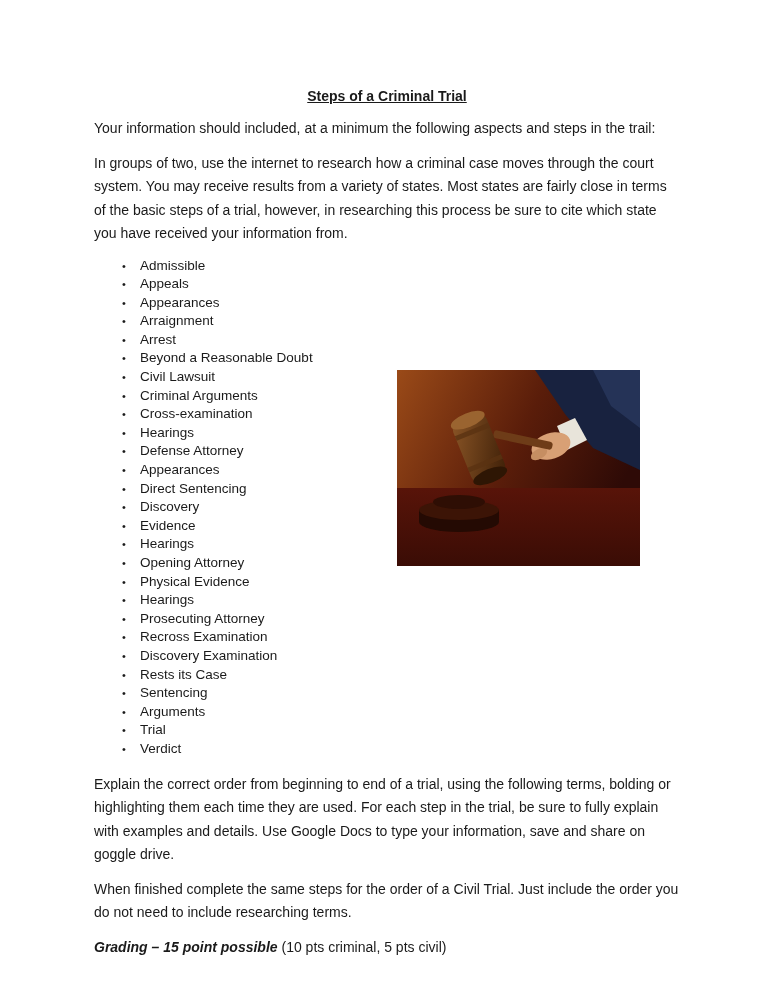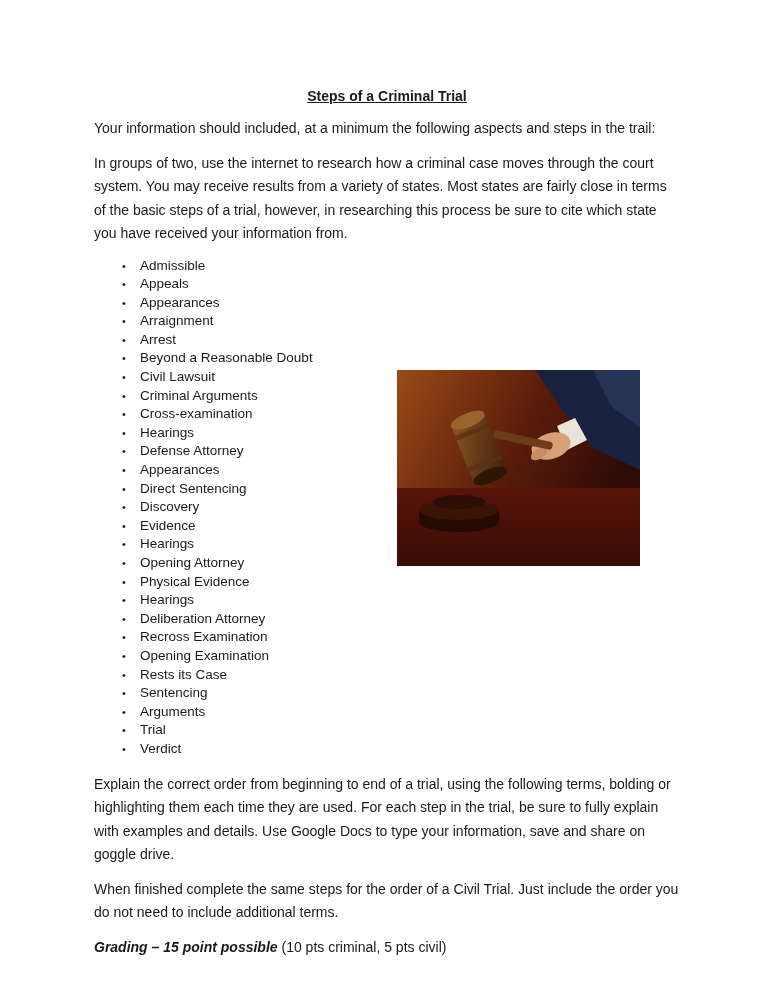--- a/index.html
+++ b/index.html
@@ -165,31 +165,31 @@
           <span>Physical Evidence</span>
         </li>
 
         <li>
           <span class="bullet">•</span>
           <span>Hearings</span>
         </li>
 
         <li>
           <span class="bullet">•</span>
-          <span>Deliberation Attorney</span>
+          <span>Prosecuting Attorney</span>
         </li>
 
         <li>
           <span class="bullet">•</span>
           <span>Recross Examination</span>
         </li>
 
         <li>
           <span class="bullet">•</span>
-          <span>Opening Examination</span>
+          <span>Discovery Examination</span>
         </li>
 
         <li>
           <span class="bullet">•</span>
           <span>Rests its Case</span>
         </li>
 
         <li>
           <span class="bullet">•</span>
           <span>Sentencing</span>
@@ -206,21 +206,21 @@
         </li>
 
         <li>
           <span class="bullet">•</span>
           <span>Verdict</span>
         </li>
       </ul>
 
     <p class="body-par">Explain the correct order from beginning to end of a trial, using the following terms, bolding or highlighting them each time they are used. For each step in the trial, be sure to fully explain with examples and details. Use Google Docs to type your information, save and share on goggle drive.</p>
 
-    <p class="body-par">When finished complete the same steps for the order of a Civil Trial. Just include the order you do not need to include additional terms.</p>
+    <p class="body-par">When finished complete the same steps for the order of a Civil Trial. Just include the order you do not need to include researching terms.</p>
 
     <p class="body-par">
       <span class="bold-run">Grading – 15 point possible</span><span> (10 pts criminal, 5 pts civil)</span>
     </p>
 
   </div>
 
   <svg class="gavel-photo" viewBox="0 0 243 196" aria-hidden="true">
     <defs>
       <linearGradient id="bgGrad" x1="0" y1="0" x2="1" y2="0.4">

